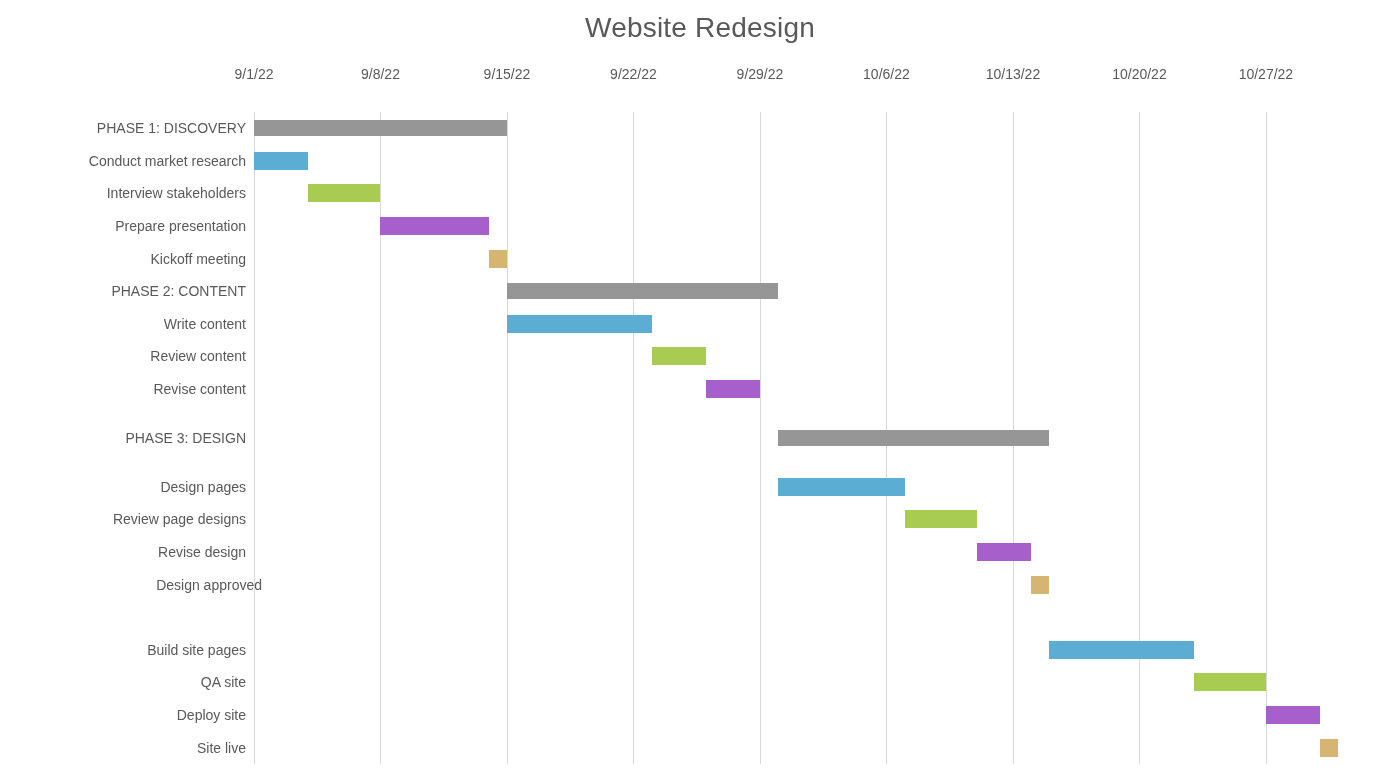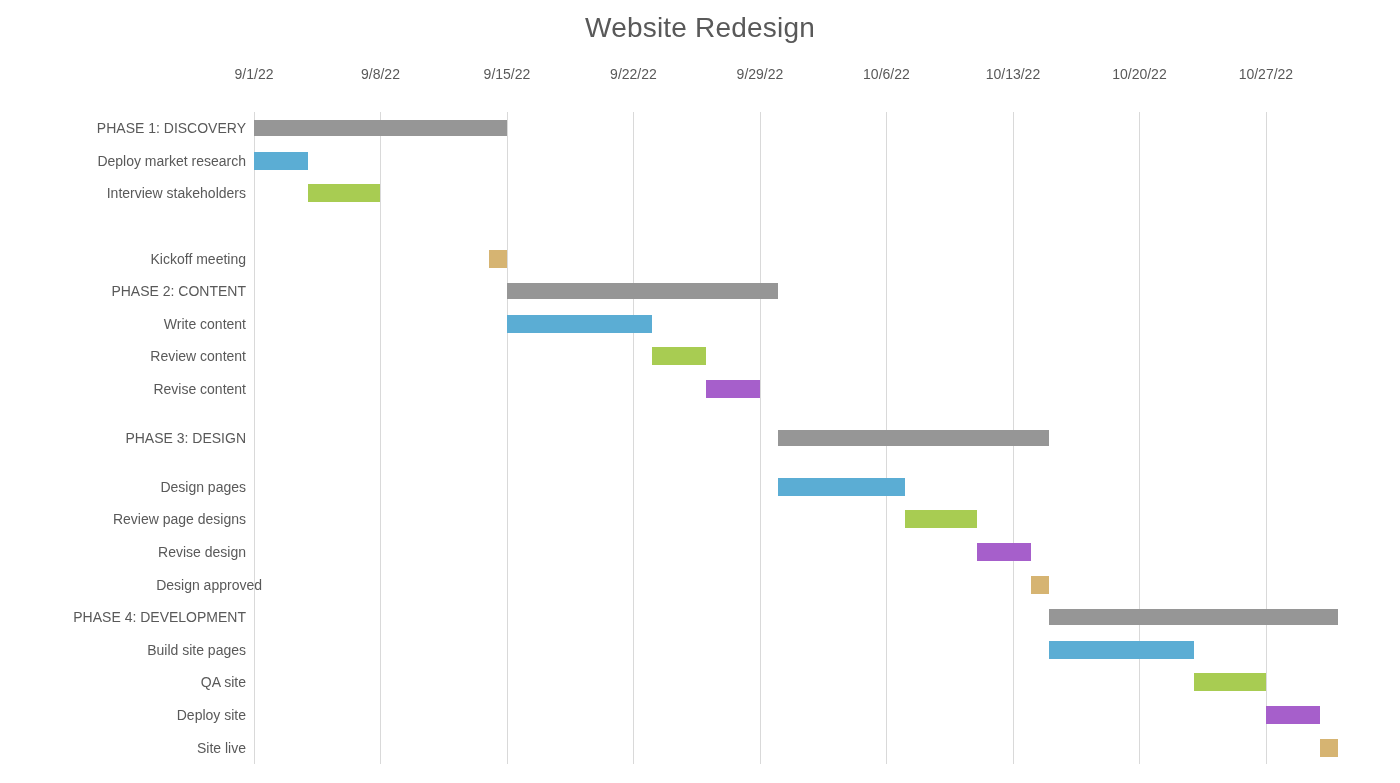--- a/index.html
+++ b/index.html
@@ -137,27 +137,31 @@
       <div class="gridline" style="left: 885.43px;"></div>
       <div class="gridline" style="left: 1011.92px;"></div>
     </div>
 
   <div id="rows">
       <div class="gantt-row" style="top: 0px; height: 32.6px;">
         <div class="row-label">PHASE 1: DISCOVERY</div>
         <div class="bar phase" style="left: 254px; width: 252.98px; background: rgb(150, 150, 150);"></div>
       </div>
       <div class="gantt-row" style="top: 32.6px; height: 32.6px;">
-        <div class="row-label">Deploy market research</div>
+        <div class="row-label">Conduct market research</div>
         <div class="bar" style="left: 254px; width: 54.21px; background: rgb(91, 173, 212);"></div>
       </div>
       <div class="gantt-row" style="top: 65.2px; height: 32.6px;">
         <div class="row-label">Interview stakeholders</div>
         <div class="bar" style="left: 308.21px; width: 72.28px; background: rgb(168, 204, 82);"></div>
       </div>
+      <div class="gantt-row" style="top: 97.8px; height: 32.6px;">
+        <div class="row-label">Prepare presentation</div>
+        <div class="bar" style="left: 380.49px; width: 108.42px; background: rgb(166, 95, 203);"></div>
+      </div>
       <div class="gantt-row" style="top: 130.4px; height: 32.6px;">
         <div class="row-label">Kickoff meeting</div>
         <div class="bar" style="left: 488.91px; width: 18.07px; background: rgb(214, 180, 114);"></div>
       </div>
       <div class="gantt-row" style="top: 163px; height: 32.6px;">
         <div class="row-label">PHASE 2: CONTENT</div>
         <div class="bar phase" style="left: 506.98px; width: 271.05px; background: rgb(150, 150, 150);"></div>
       </div>
       <div class="gantt-row" style="top: 195.6px; height: 32.6px;">
         <div class="row-label">Write content</div>
@@ -184,24 +188,20 @@
         <div class="bar" style="left: 904.52px; width: 72.28px; background: rgb(168, 204, 82);"></div>
       </div>
       <div class="gantt-row" style="top: 423.8px; height: 32.6px;">
         <div class="row-label">Revise design</div>
         <div class="bar" style="left: 976.8px; width: 54.21px; background: rgb(166, 95, 203);"></div>
       </div>
       <div class="gantt-row" style="top: 456.4px; height: 32.6px; padding-left: 16px;">
         <div class="row-label">Design approved</div>
         <div class="bar" style="left: 1031.01px; width: 18.07px; background: rgb(214, 180, 114);"></div>
       </div>
-      <div class="gantt-row" style="top: 489px; height: 32.6px;">
-        <div class="row-label">PHASE 4: DEVELOPMENT</div>
-        <div class="bar phase" style="left: 1049.08px; width: 289.12px; background: rgb(150, 150, 150);"></div>
-      </div>
       <div class="gantt-row" style="top: 521.6px; height: 32.6px;">
         <div class="row-label">Build site pages</div>
         <div class="bar" style="left: 1049.08px; width: 144.56px; background: rgb(91, 173, 212);"></div>
       </div>
       <div class="gantt-row" style="top: 554.2px; height: 32.6px;">
         <div class="row-label">QA site</div>
         <div class="bar" style="left: 1193.64px; width: 72.28px; background: rgb(168, 204, 82);"></div>
       </div>
       <div class="gantt-row" style="top: 586.8px; height: 32.6px;">
         <div class="row-label">Deploy site</div>

